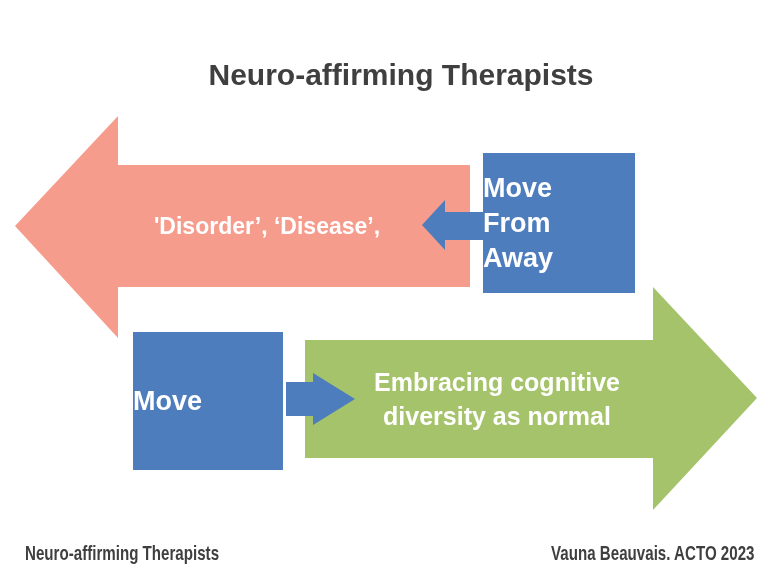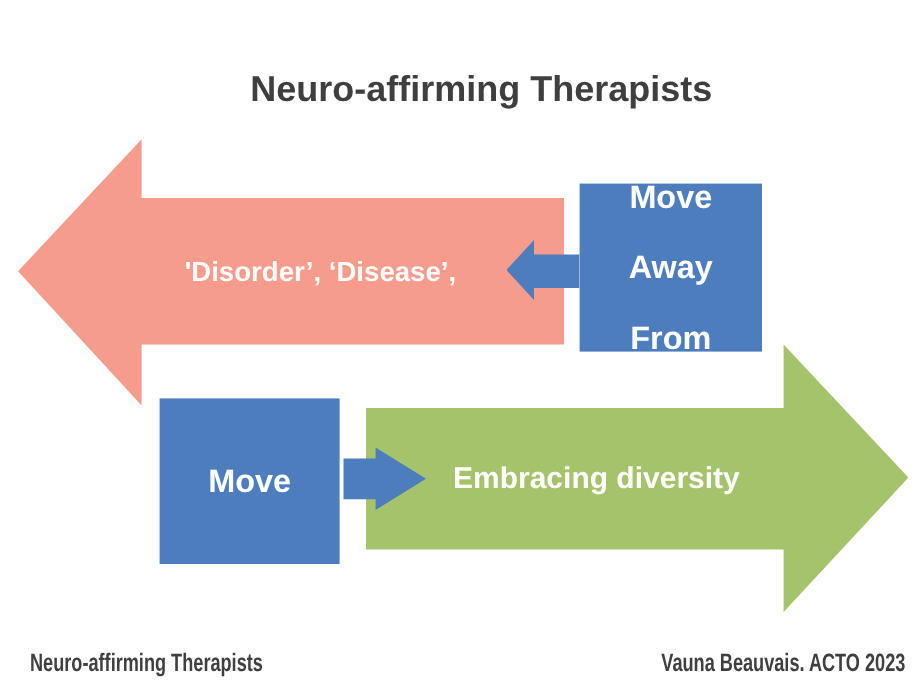--- a/index.html
+++ b/index.html
@@ -90,29 +90,28 @@
     font-weight: bold;
     line-height: 34px;
     z-index: 2;
   }
   
   .blue-box {
     position: absolute;
     background: var(--blue);
     display: flex;
     flex-direction: column;
-    align-items: center;
+    align-items: flex-start;
     justify-content: center;
     text-align: center;
     color: #ffffff;
     font-size: 27px;
     font-weight: bold;
     line-height: 35px;
     z-index: 3;
-    gap: 24px;
   }
   .box-away   { left: 483px; top: 153px; width: 152px; height: 140px; }
   .box-toward { left: 133px; top: 332px; width: 150px; height: 138px; }
   
   .small-arrow-left {
     position: absolute;
     left: 422px;
     top: 200px;
     width: 61px;
     height: 50px;
@@ -160,27 +159,28 @@
 
   <h1 class="slide-title">Neuro-affirming Therapists</h1>
 
   <div class="pink-arrow"></div>
   <div class="pink-label">
     <span>'Disorder’, ‘Disease’,</span>
   </div>
   <div class="small-arrow-left"></div>
   <div class="blue-box box-away">
     <span>Move</span>
+    <span>From</span>
     <span>Away</span>
-    <span>From</span>
   </div>
 
   <div class="green-arrow"></div>
   <div class="green-label">
-    <span>Embracing diversity</span>
+    <span>Embracing cognitive</span>
+    <span>diversity as normal</span>
   </div>
   <div class="small-arrow-right"></div>
   <div class="blue-box box-toward">
     <span>Move</span>
   </div>
 
   <div class="footer-left">Neuro-affirming Therapists</div>
   <div class="footer-right">Vauna Beauvais. ACTO 2023</div>
 
 </div>

